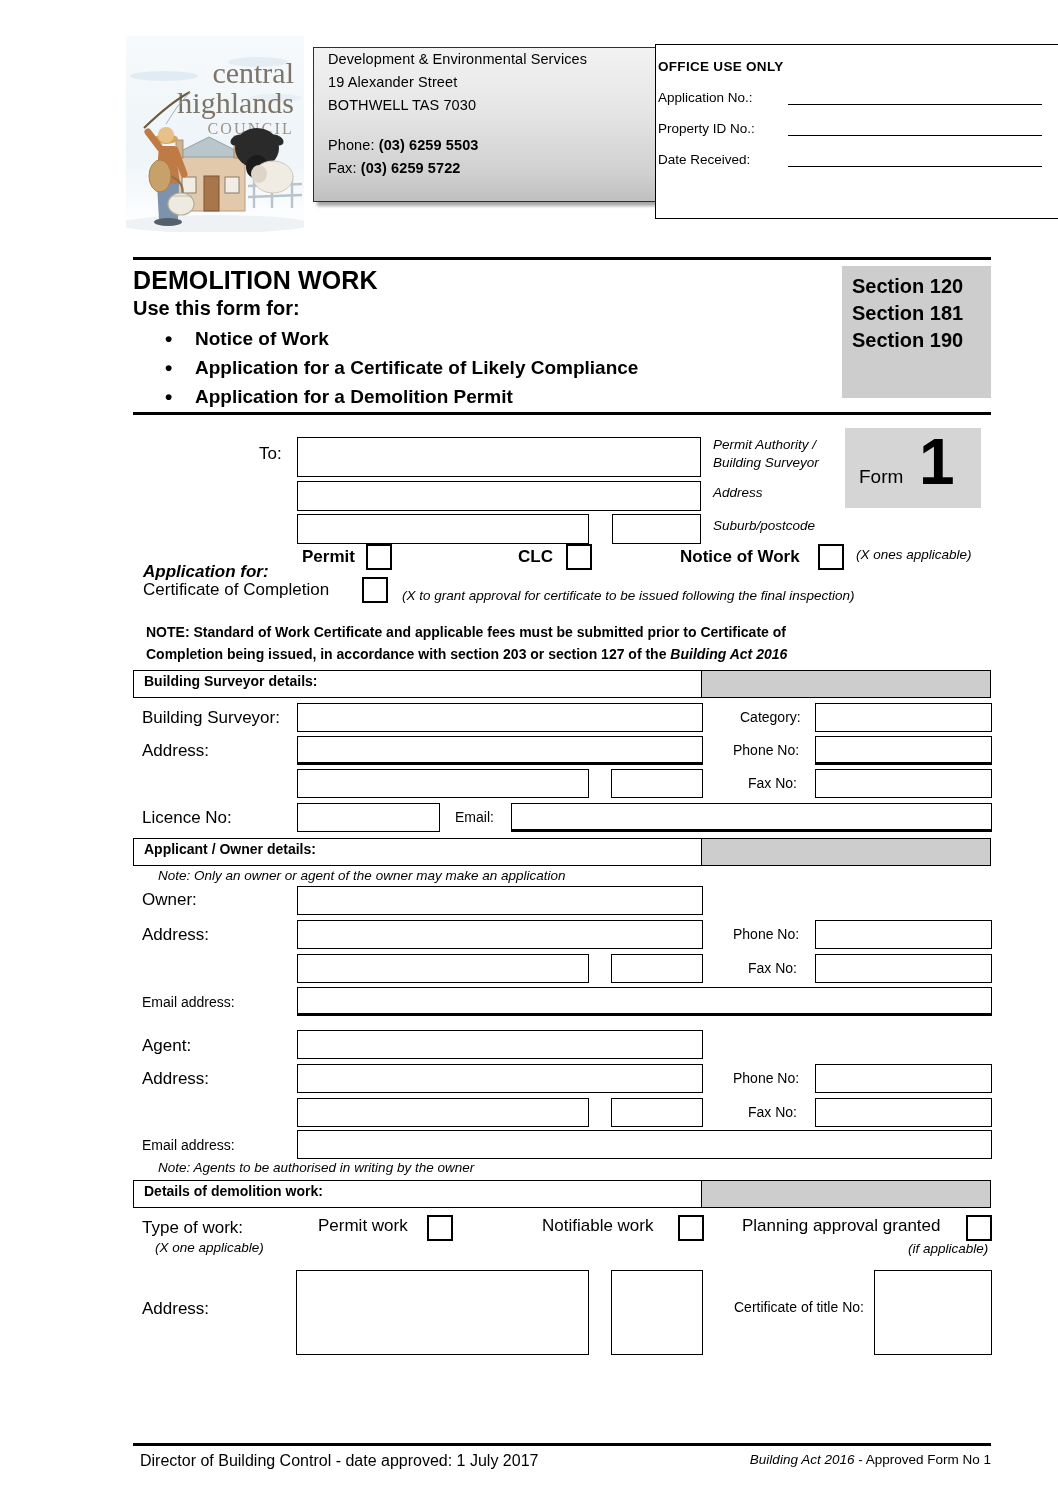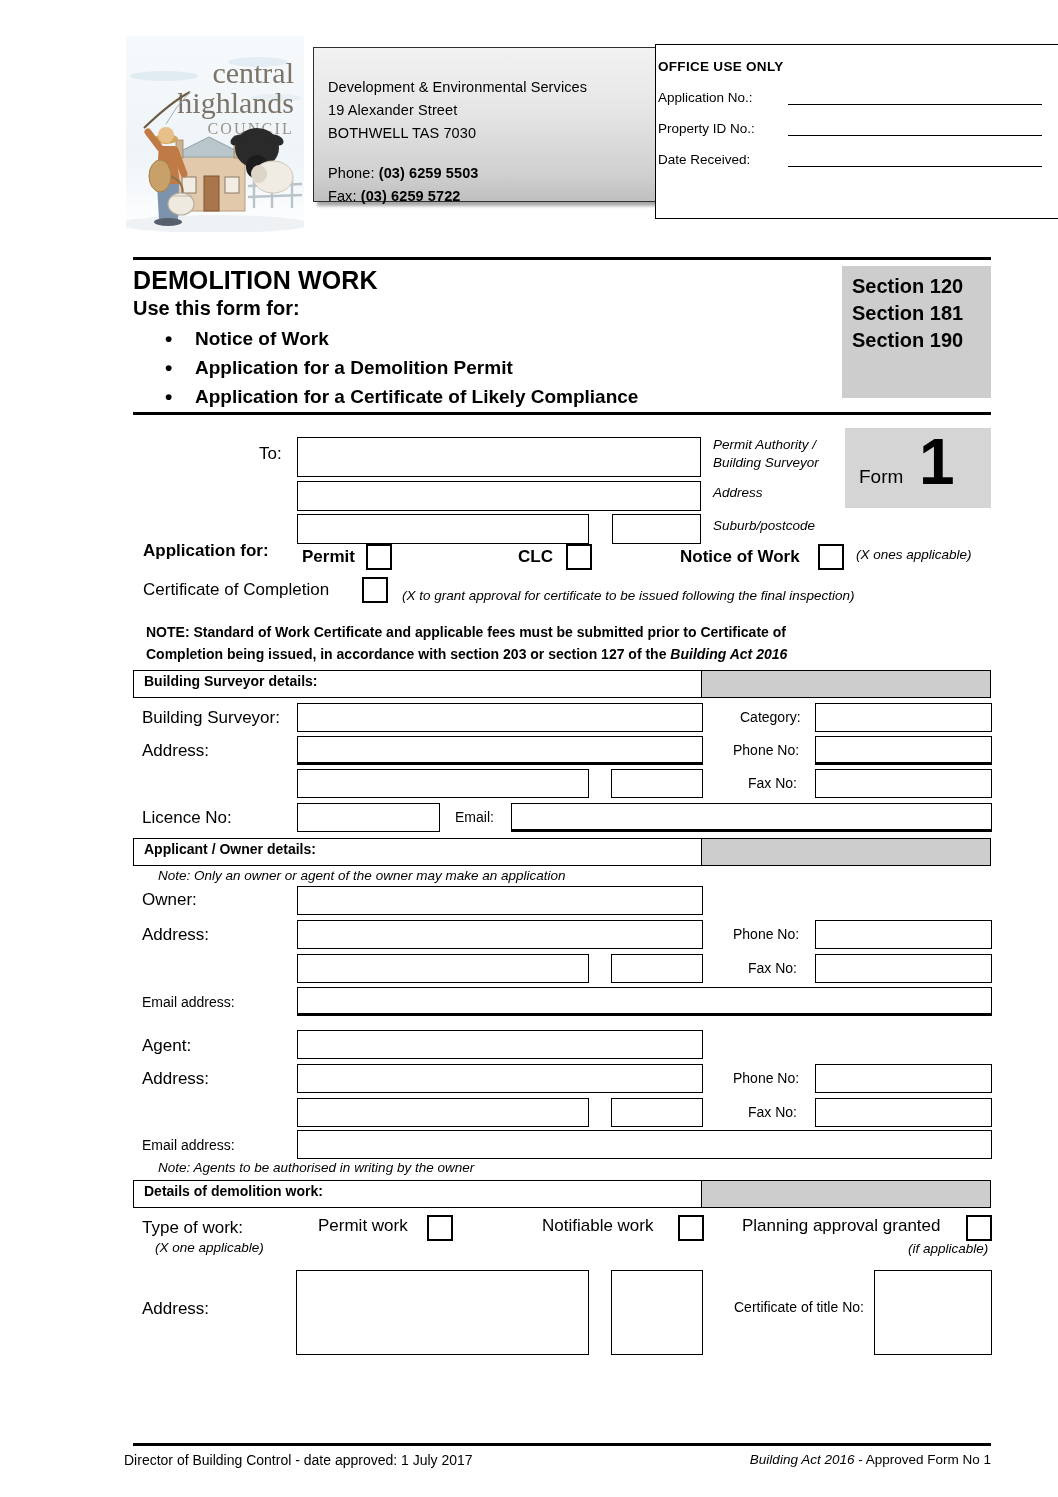--- a/index.html
+++ b/index.html
@@ -36,21 +36,21 @@
   #logo svg { display:block; width:178px; height:196px; }
 
   #council-address {
     position: absolute;
     left: 313px; top: 47px;
     width: 364px; height: 155px;
     border: 1.5px solid #2e2e2e;
     background: linear-gradient(to bottom, #f2f2f2 0%, #e6e6e6 40%, #d0d0d0 82%, #bfbfbf 100%);
     box-shadow: 4px 4px 3px rgba(0,0,0,0.35);
     box-sizing: border-box;
-    padding: 28px 0 0 14px;
+    padding: 0 0 0 14px;
   }
   .addr-line {
     font-size: 14.5px;
     line-height: 23px;
     letter-spacing: 0.1px;
     white-space: nowrap;
   }
   .addr-gap { height: 17px; }
   .addr-line b { font-weight: bold; }
 
@@ -147,22 +147,23 @@
     font-size: 17px;
     white-space: nowrap;
   }
   .flabel.small { font-size: 14px; }
   .flabel.ital  { font-style: italic; font-size: 13.5px; }
   .flabel.bold  { font-weight: bold; }
 
   #form-badge {
     position: absolute;
     left: 712px; top: 0px;
-    width: 146px; height: 80px;
+    width: 128px; height: 80px;
     background: #d5d5d5;
+    padding-left: 8px;
   }
   #form-badge .fb-word {
     position: absolute;
     left: 14px; top: 38px;
     font-size: 19px;
   }
   #form-badge .fb-num {
     position: absolute;
     left: 74px; top: 2px;
     font-size: 64px;
@@ -216,22 +217,22 @@
 
   
   #footer-rule {
     position: absolute;
     left: 133px; top: 1443px;
     width: 858px;
     border-top: 3px solid #000;
   }
   #footer-left {
     position: absolute;
-    left: 124px; top: 1452px;
-    font-size: 14px;
+    left: 140px; top: 1452px;
+    font-size: 16px;
   }
   #footer-right {
     position: absolute;
     right: 67px; top: 1452px;
     font-size: 13.5px;
     white-space: nowrap;
   }
   #footer-right i { font-style: italic; }
 </style>
 </head>
@@ -336,22 +337,22 @@
     </div>
   </div>
 
   <div class="hrule" style="top:257px;"></div>
 
   <div id="title-block">
     <div id="title-main">DEMOLITION WORK</div>
     <div id="title-sub">Use this form for:</div>
     <ul id="title-list">
       <li>Notice of Work</li>
+      <li>Application for a Certificate of Likely Compliance</li>
       <li>Application for a Demolition Permit</li>
-      <li>Application for a Certificate of Likely Compliance</li>
     </ul>
     <div id="sections-badge">
       <div>Section 120</div>
       <div>Section 181</div>
       <div>Section 190</div>
     </div>
   </div>
 
   <div class="hrule" style="top:412px;"></div>
 
@@ -368,21 +369,21 @@
 
     <div class="fbox" style="left:164px; top:86px; width:292px; height:30px;"></div>
     <div class="fbox" style="left:479px; top:86px; width:89px; height:30px;"></div>
     <span class="flabel ital" style="left:580px; top:90px;">Suburb/postcode</span>
 
     <div id="form-badge">
       <span class="fb-word">Form</span>
       <span class="fb-num">1</span>
     </div>
 
-    <span class="flabel bold" style="left:10px; top:113px;">Application for:</span>
+    <span class="flabel bold" style="left:10px; top:134px;font-style:italic;">Application for:</span>
     <span class="flabel bold" style="left:169px; top:119px;">Permit</span>
     <div class="chk" style="left:233px; top:116px;"></div>
     <span class="flabel bold" style="left:385px; top:119px;">CLC</span>
     <div class="chk" style="left:433px; top:116px;"></div>
     <span class="flabel bold" style="left:547px; top:119px;">Notice of Work</span>
     <div class="chk" style="left:685px; top:116px;"></div>
     <span class="flabel ital" style="left:723px; top:119px;">(X ones applicable)</span>
 
     <span class="flabel" style="left:10px; top:152px;">Certificate of Completion</span>
     <div class="chk" style="left:229px; top:149px;"></div>

